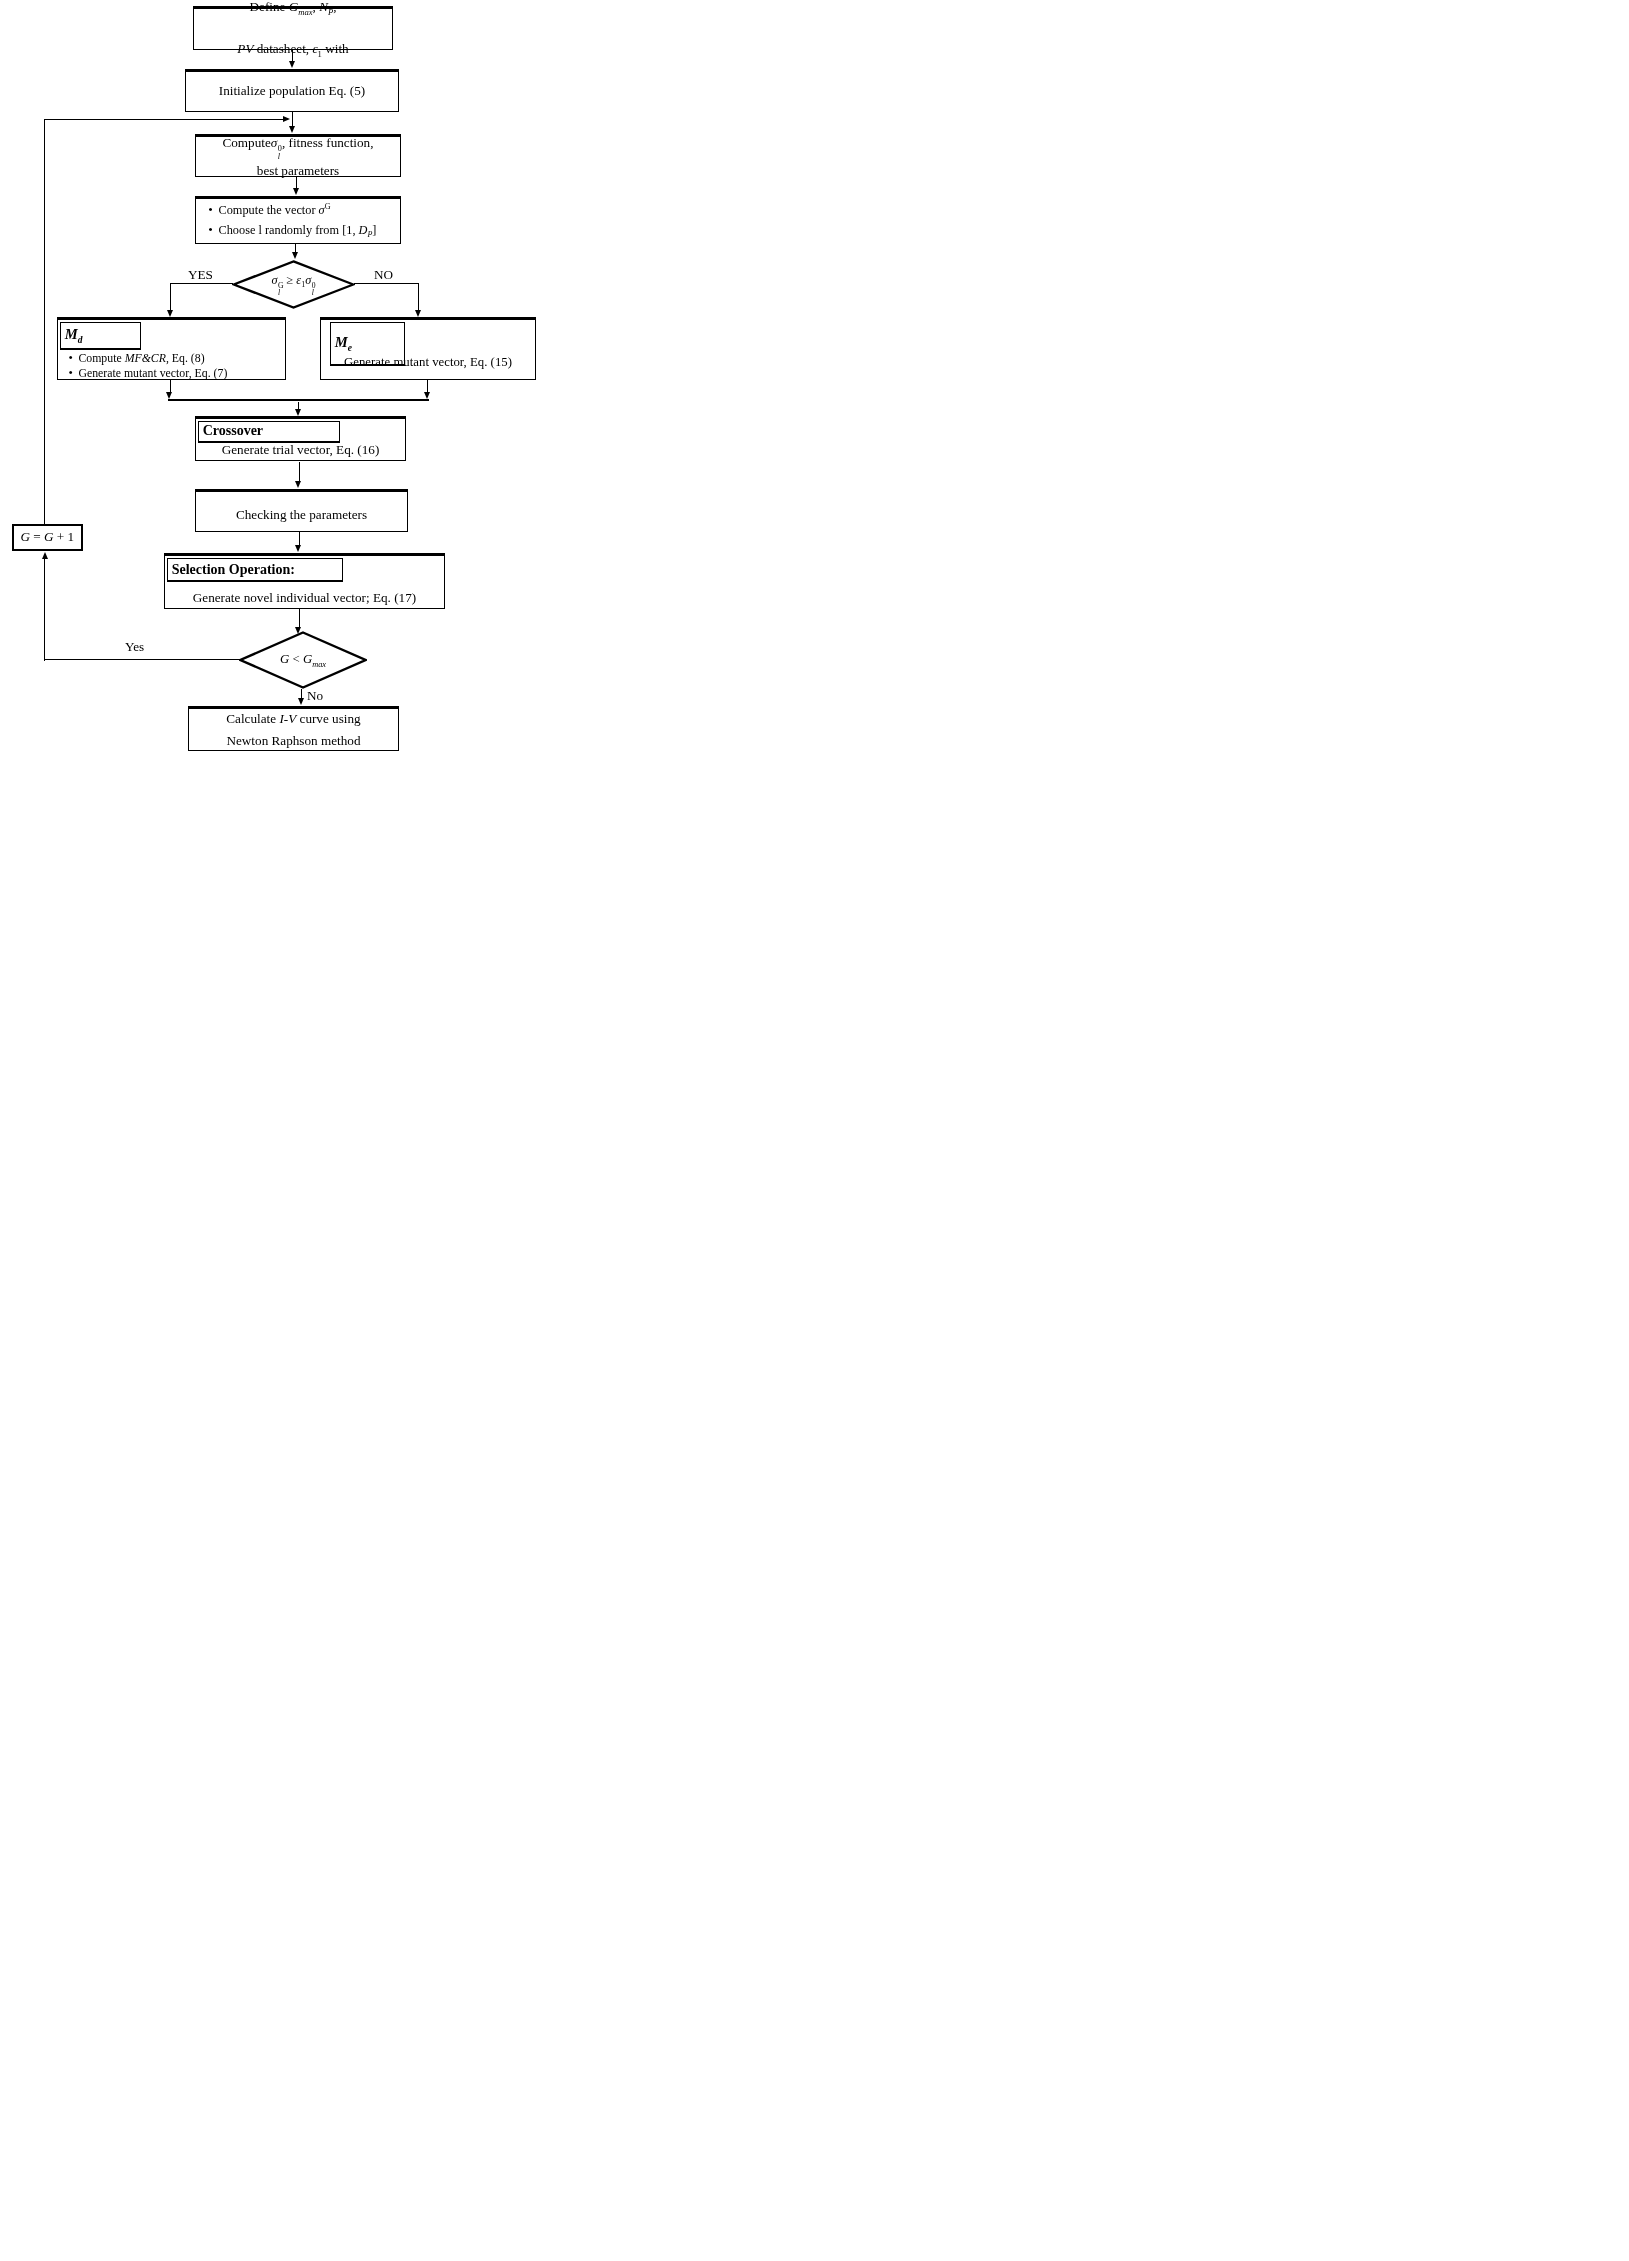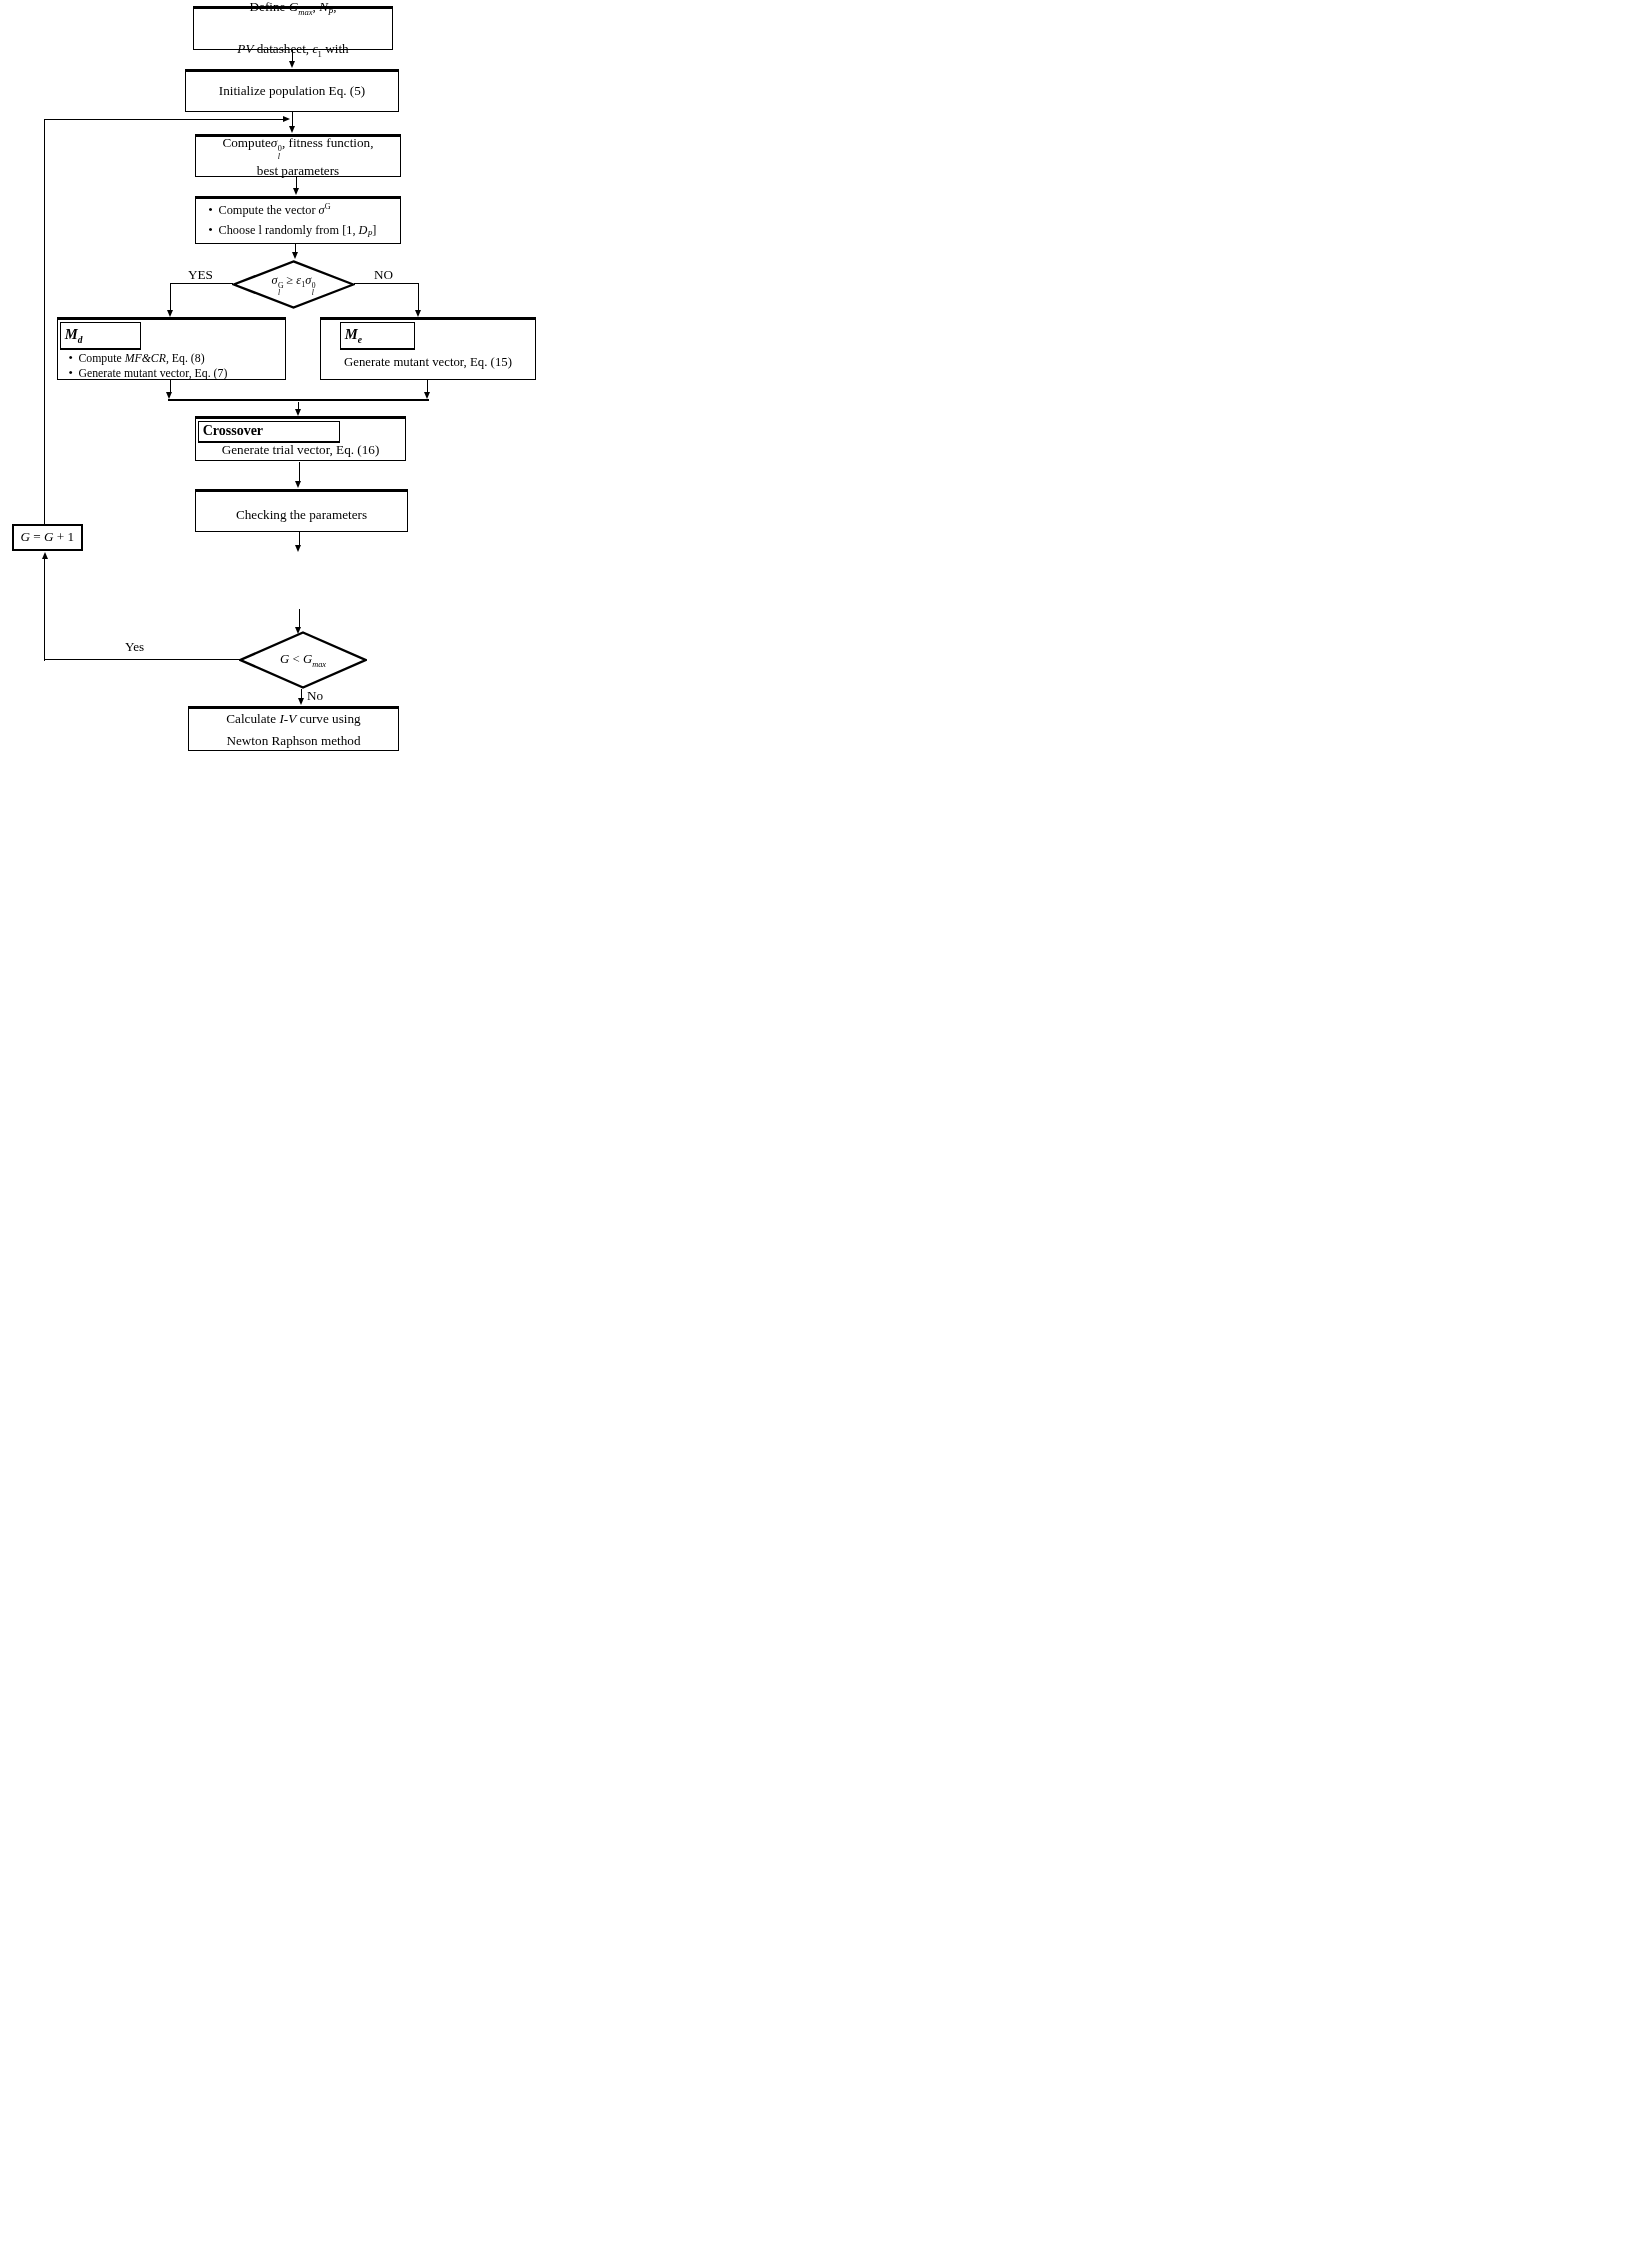--- a/index.html
+++ b/index.html
@@ -114,21 +114,21 @@
           <span><span>Compute  </span><span class="it">MF&amp;CR</span><span>, Eq. (8)</span></span>
         </div>
       <div class="bulrow">
           <span class="bul">•</span>
           <span>Generate mutant vector, Eq. (7)</span>
         </div>
     </div>
   </div>
 
   <div class="splitbox" style="left:320px;top:317px;width:216px;height:63px;">
-    <div class="hdrbox" style="left:19px;top:1.9px;width:75px;height:28px;">
+    <div class="hdrbox" style="left:9px;top:1.9px;width:75px;height:44px;">
       <span class="it" style="font-size:14.6px;"><span>M</span><sub>e</sub></span>
     </div>
     <div style="position:absolute;left:0;right:0;top:35px;text-align:center;font-size:12.8px;">Generate mutant vector, Eq. (15)</div>
   </div>
 
   <div class="vline" style="left:170px;top:380px;width:1.4px;height:12.3px;"></div>
   <div class="ah-d" style="left:166px;top:392px;"></div>
   <div class="vline" style="left:427px;top:380px;width:1.4px;height:12.3px;"></div>
   <div class="ah-d" style="left:424px;top:392px;"></div>
   <div class="hline" style="left:168px;top:399px;width:261px;height:2.4px;"></div>
@@ -145,20 +145,26 @@
   <div class="vline" style="left:299px;top:462px;width:1.4px;height:20px;"></div>
   <div class="ah-d" style="left:295px;top:481px;"></div>
 
   <div class="box" style="left:195px;top:489px;width:213px;height:43px;padding-top:7.6px;">
     <div>Checking the parameters</div>
   </div>
 
   <div class="vline" style="left:299px;top:531px;width:0.9px;height:15px;"></div>
   <div class="ah-d" style="left:295px;top:545px;"></div>
 
+  <div class="splitbox" style="left:164px;top:553px;width:281px;height:56px;">
+    <div class="hdrbox" style="left:1.9px;top:1.9px;width:176px;height:24.6px;">
+      <span>Selection Operation:</span>
+    </div>
+    <div style="position:absolute;left:0;right:0;bottom:2.4px;text-align:center;font-size:13.2px;">Generate novel individual vector; Eq. (17)</div>
+  </div>
 
   <div class="vline" style="left:299px;top:609px;width:0.9px;height:20px;"></div>
   <div class="ah-d" style="left:295px;top:627px;"></div>
 
   <div class="dia" style="left:239px;top:631px;width:128px;height:58px;">
     <svg width="128" height="58" viewBox="0 0 270 122">
       <polygon points="135,3 267,61 135,119 3,61" fill="#ffffff" stroke="#000000" stroke-width="5"></polygon>
     </svg>
     <div class="diatext" style="font-size:12.8px;">
         <span><span class="it">G</span><span> &lt; </span><span class="it">G</span><sub class="it">max</sub></span>

